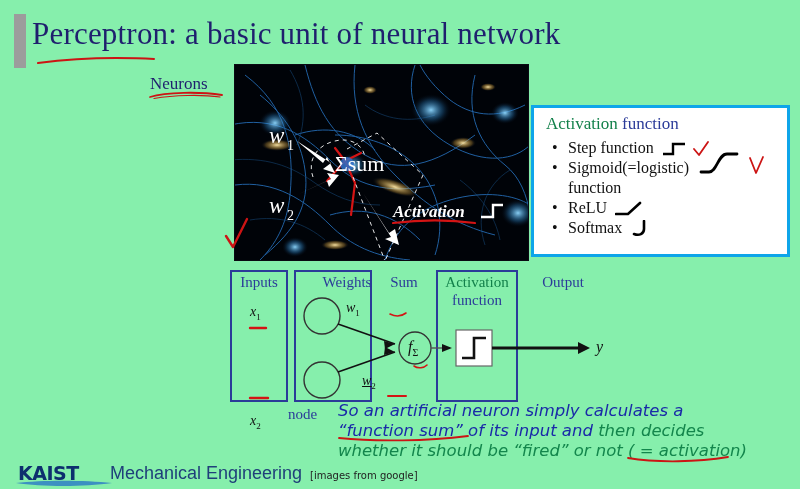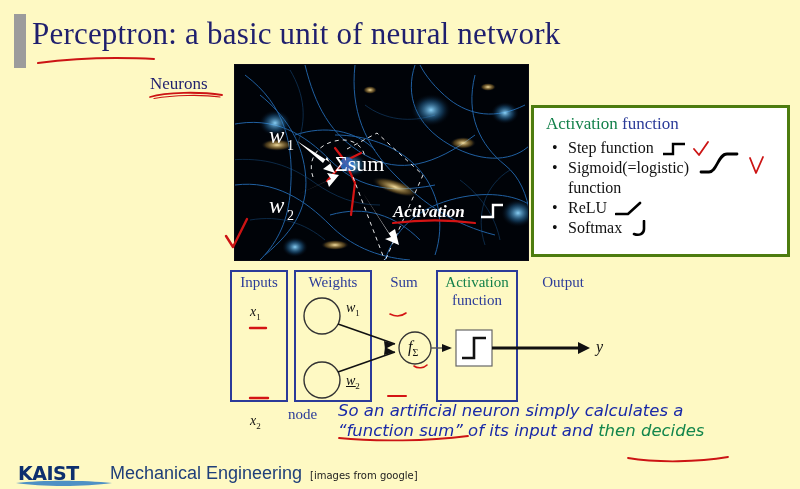--- a/index.html
+++ b/index.html
@@ -7,21 +7,21 @@
     padding: 0;
     background: #ffffff;
   }
   body {
     font-family: "Liberation Serif", serif;
   }
   #slide {
     position: relative;
     width: 800px;
     height: 489px;
-    background: #fef9c3;
+    background: #86efac;
     overflow: hidden;
   }
 
   
   .title-accent-bar {
     position: absolute;
     left: 14px;
     top: 14px;
     width: 12px;
     height: 54px;
@@ -84,21 +84,21 @@
     height: 36px;
   }
 
   
   .activation-box {
     position: absolute;
     left: 531px;
     top: 105px;
     width: 259px;
     height: 152px;
-    border: 3px solid #4d7c0f;
+    border: 3px solid #0ea5e9;
     background: #ffffff;
     box-sizing: border-box;
   }
   .act-heading {
     position: absolute;
     left: 12px;
     top: 6px;
     font-size: 17px;
     white-space: nowrap;
   }
@@ -394,21 +394,21 @@
     </svg>
   </div>
 
   <div class="diagram">
 
     <div class="dg-box" style="left:2px; top:2px; width:58px; height:132px;"></div>
     <div class="dg-box" style="left:66px; top:2px; width:78px; height:132px;"></div>
     <div class="dg-box" style="left:208px; top:2px; width:82px; height:132px;"></div>
 
     <div class="dg-label" style="left:2px; top:6px; width:58px;">Inputs</div>
-    <div class="dg-label" style="left:66px; top:6px; width:78px;">Weights</div>
+    <div class="dg-label" style="left:80px; top:6px; width:78px;">Weights</div>
     <div class="dg-label" style="left:148px; top:6px; width:56px;">Sum</div>
     <div class="dg-label green" style="left:208px; top:6px; width:82px;">Activation</div>
     <div class="dg-label" style="left:208px; top:24px; width:82px;">function</div>
     <div class="dg-label" style="left:300px; top:6px; width:70px;">Output</div>
 
     <svg width="400" height="145" viewBox="0 0 400 145" style="position:absolute; left:0; top:0;">
 
       <circle cx="94" cy="48" r="18" stroke="#333333" stroke-width="1.4" fill="none"></circle>
       <circle cx="94" cy="112" r="18" stroke="#333333" stroke-width="1.4" fill="none"></circle>
 
@@ -431,38 +431,39 @@
       <path d="M186,98 C190,101 196,100 199,97" stroke="#d41414" stroke-width="1.6" fill="none" stroke-linecap="round"></path>
       <path d="M162,46 C168,49 174,48 178,45" stroke="#d41414" stroke-width="1.6" fill="none" stroke-linecap="round"></path>
       <path d="M160,128 L178,128" stroke="#d41414" stroke-width="2" fill="none" stroke-linecap="round"></path>
       <path d="M22,60 L38,60" stroke="#d41414" stroke-width="2.4" fill="none" stroke-linecap="round"></path>
       <path d="M22,130 L40,130" stroke="#d41414" stroke-width="2.4" fill="none" stroke-linecap="round"></path>
     </svg>
 
     <div class="dg-var" style="left:22px; top:36px;"><span>x</span><sub>1</sub></div>
     <div class="dg-var" style="left:22px; top:106px;margin-top:39px;"><span>x</span><sub>2</sub></div>
     <div class="dg-var" style="left:118px; top:32px;"><span>w</span><sub>1</sub></div>
-    <div class="dg-var" style="left:118px; top:105px;text-decoration:underline;"><span>w</span><sub>2</sub></div>
+    <div class="dg-var" style="left:134px; top:105px;text-decoration:underline;"><span>w</span><sub>2</sub></div>
     <div class="dg-var" style="left:180px; top:70px; font-size:16px;"><span>f</span><sub style="font-size:10px;">Σ</sub></div>
     <div class="dg-out" style="left:368px; top:70px;">y</div>
   </div>
 
   <div class="node-label">node</div>
 
   <div class="hand-block">
     <div class="hand-line">
       <span class="hand-blue">So an artificial neuron simply calculates a</span>
     </div>
     <div class="hand-line">
       <span class="hand-blue">“function sum” of its input and </span><span class="hand-green">then decides</span>
       <svg style="position:absolute; left:-2px; top:12px;" width="136" height="10" viewBox="0 0 136 10">
         <path d="M3,5 C40,9 92,8 132,3" stroke="#cc1414" stroke-width="1.8" fill="none" stroke-linecap="round"></path>
       </svg>
     </div>
     <div class="hand-line">
+      <span class="hand-green">whether it should be “fired” or not ( = activation)</span>
       <svg style="position:absolute; left:288px; top:13px;" width="106" height="10" viewBox="0 0 106 10">
         <path d="M2,4 C32,9 72,8 102,3" stroke="#cc1414" stroke-width="1.8" fill="none" stroke-linecap="round"></path>
       </svg>
     </div>
   </div>
 
   <div class="footer-logo">KAIST</div>
   <svg class="kaist-swoosh" viewBox="0 0 100 9">
     <path d="M2,4 C28,1 70,1 98,4 C70,8 28,8 2,4 Z" fill="#2f7fc4" opacity="0.85"></path>
   </svg>

